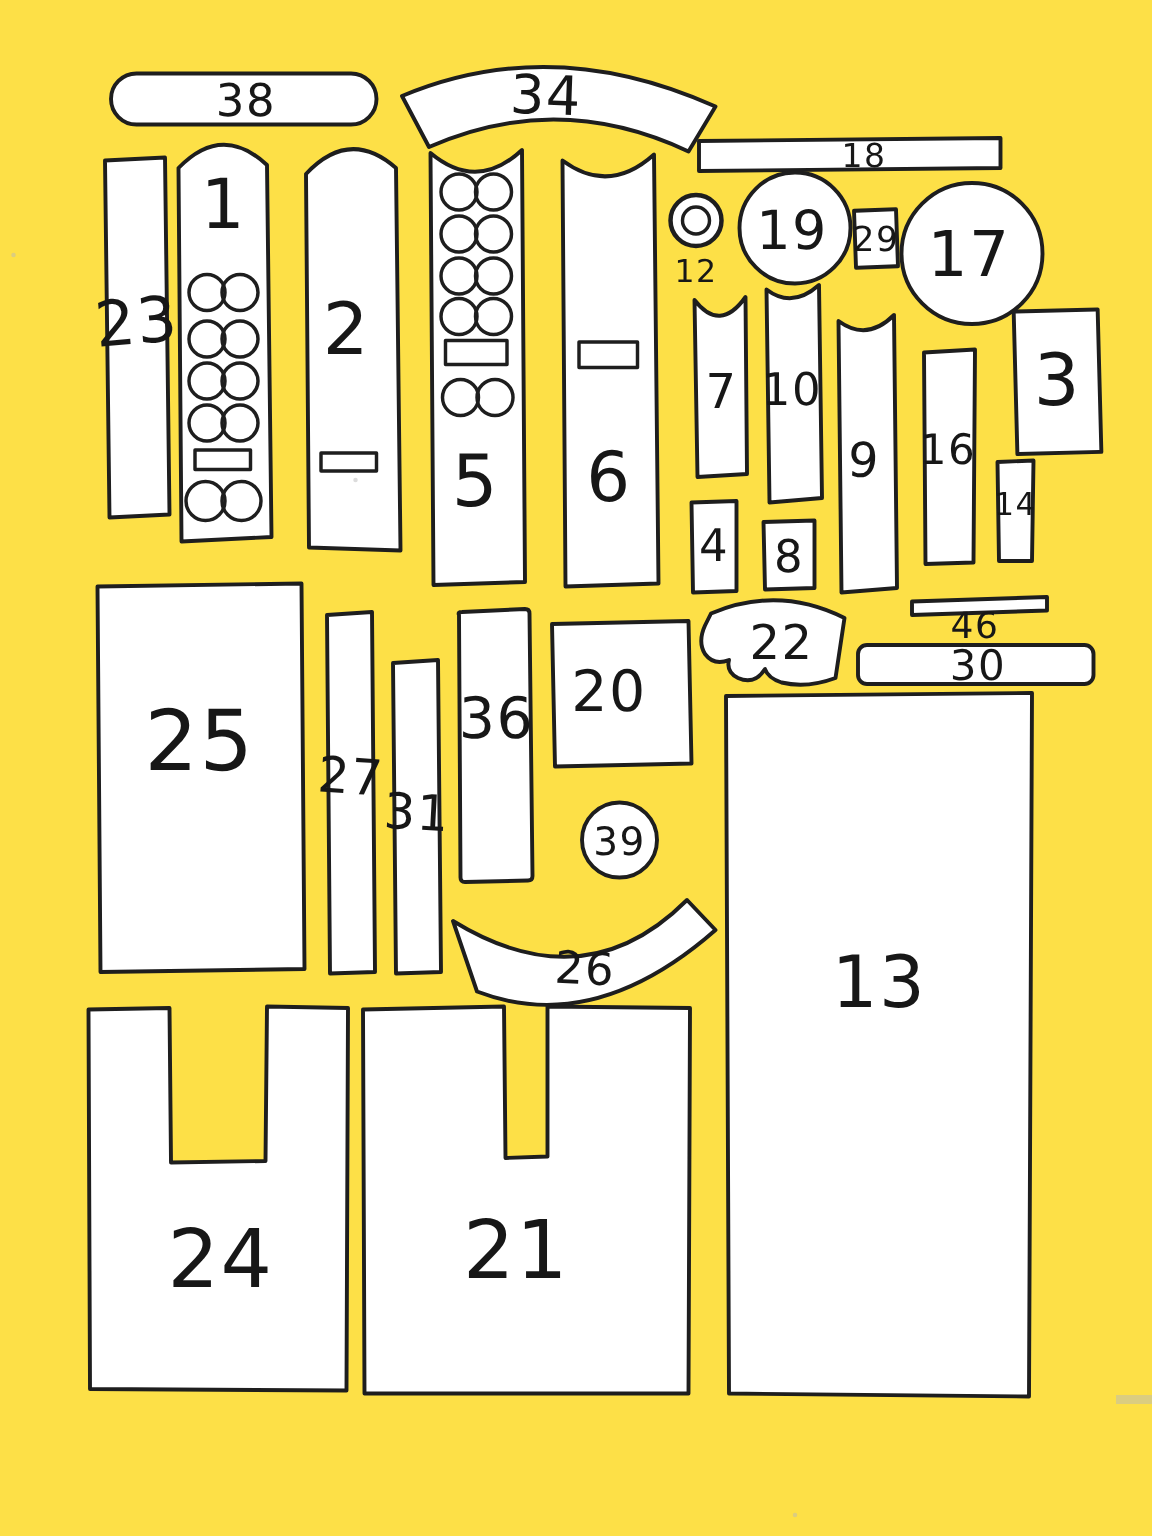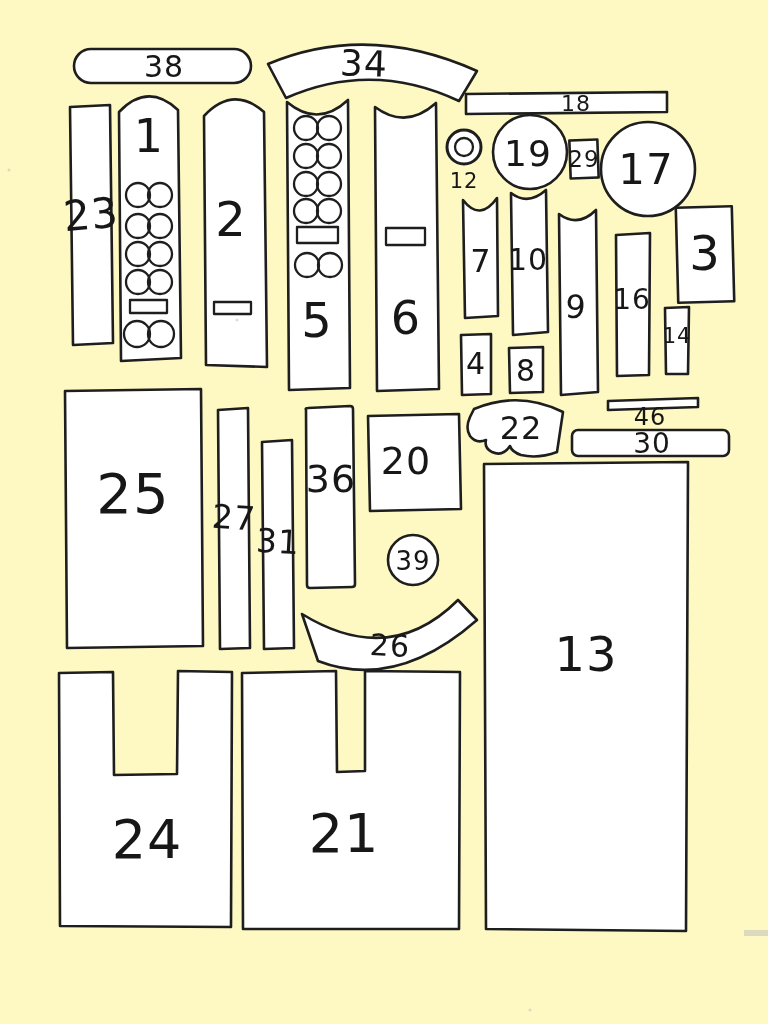--- a/index.html
+++ b/index.html
@@ -1,20 +1,20 @@
 <!DOCTYPE html>
 <html><head>
 <meta charset="utf-8">
 <style>
   html,body{margin:0;padding:0;background:#e8e8e8;}
   .page{
     position:relative;
     width:768px;height:1024px;
     margin:0 auto;
-    background:#fef9c3;
+    background:#fde047;
     overflow:hidden;
     font-family:"DejaVu Sans",sans-serif;
   }
   svg{display:block;}
   .outline{
     fill:#ffffff;
     stroke:#1e1e1e;
     stroke-width:2.6;
     stroke-linejoin:round;
     stroke-linecap:round;

